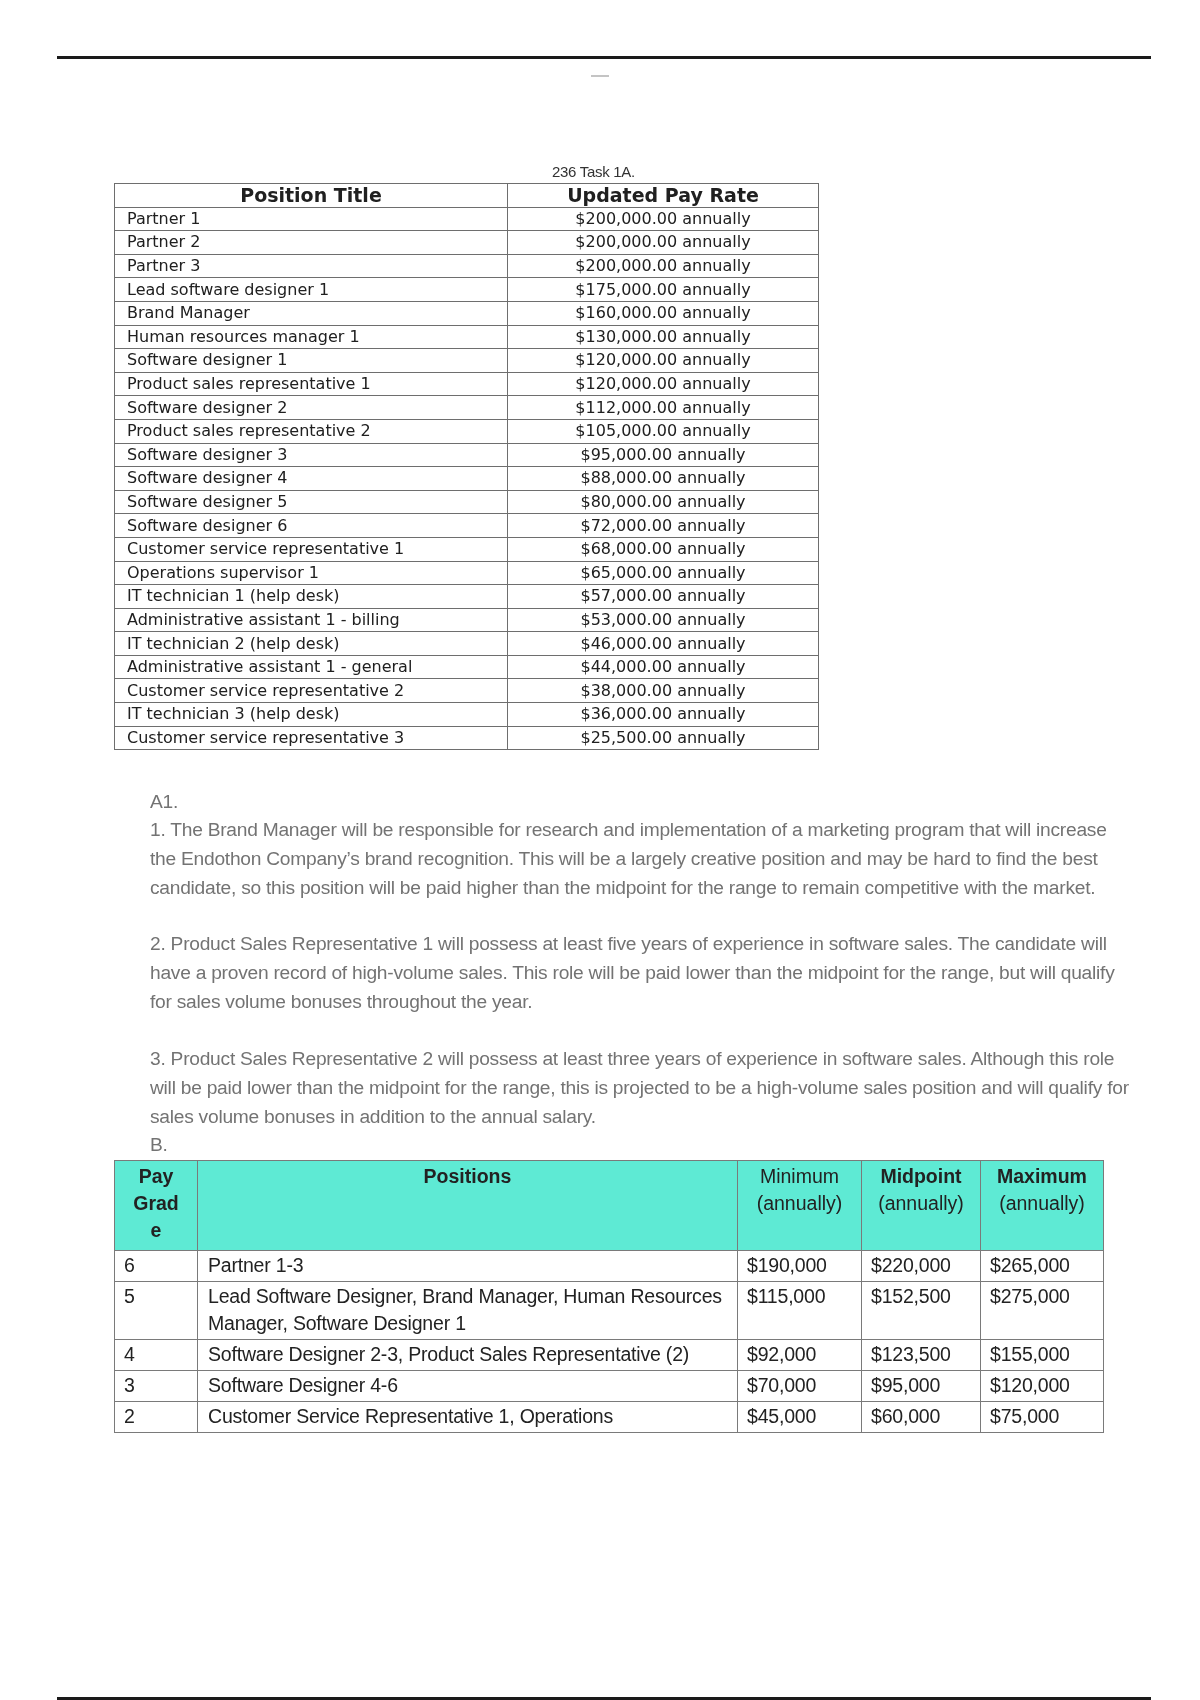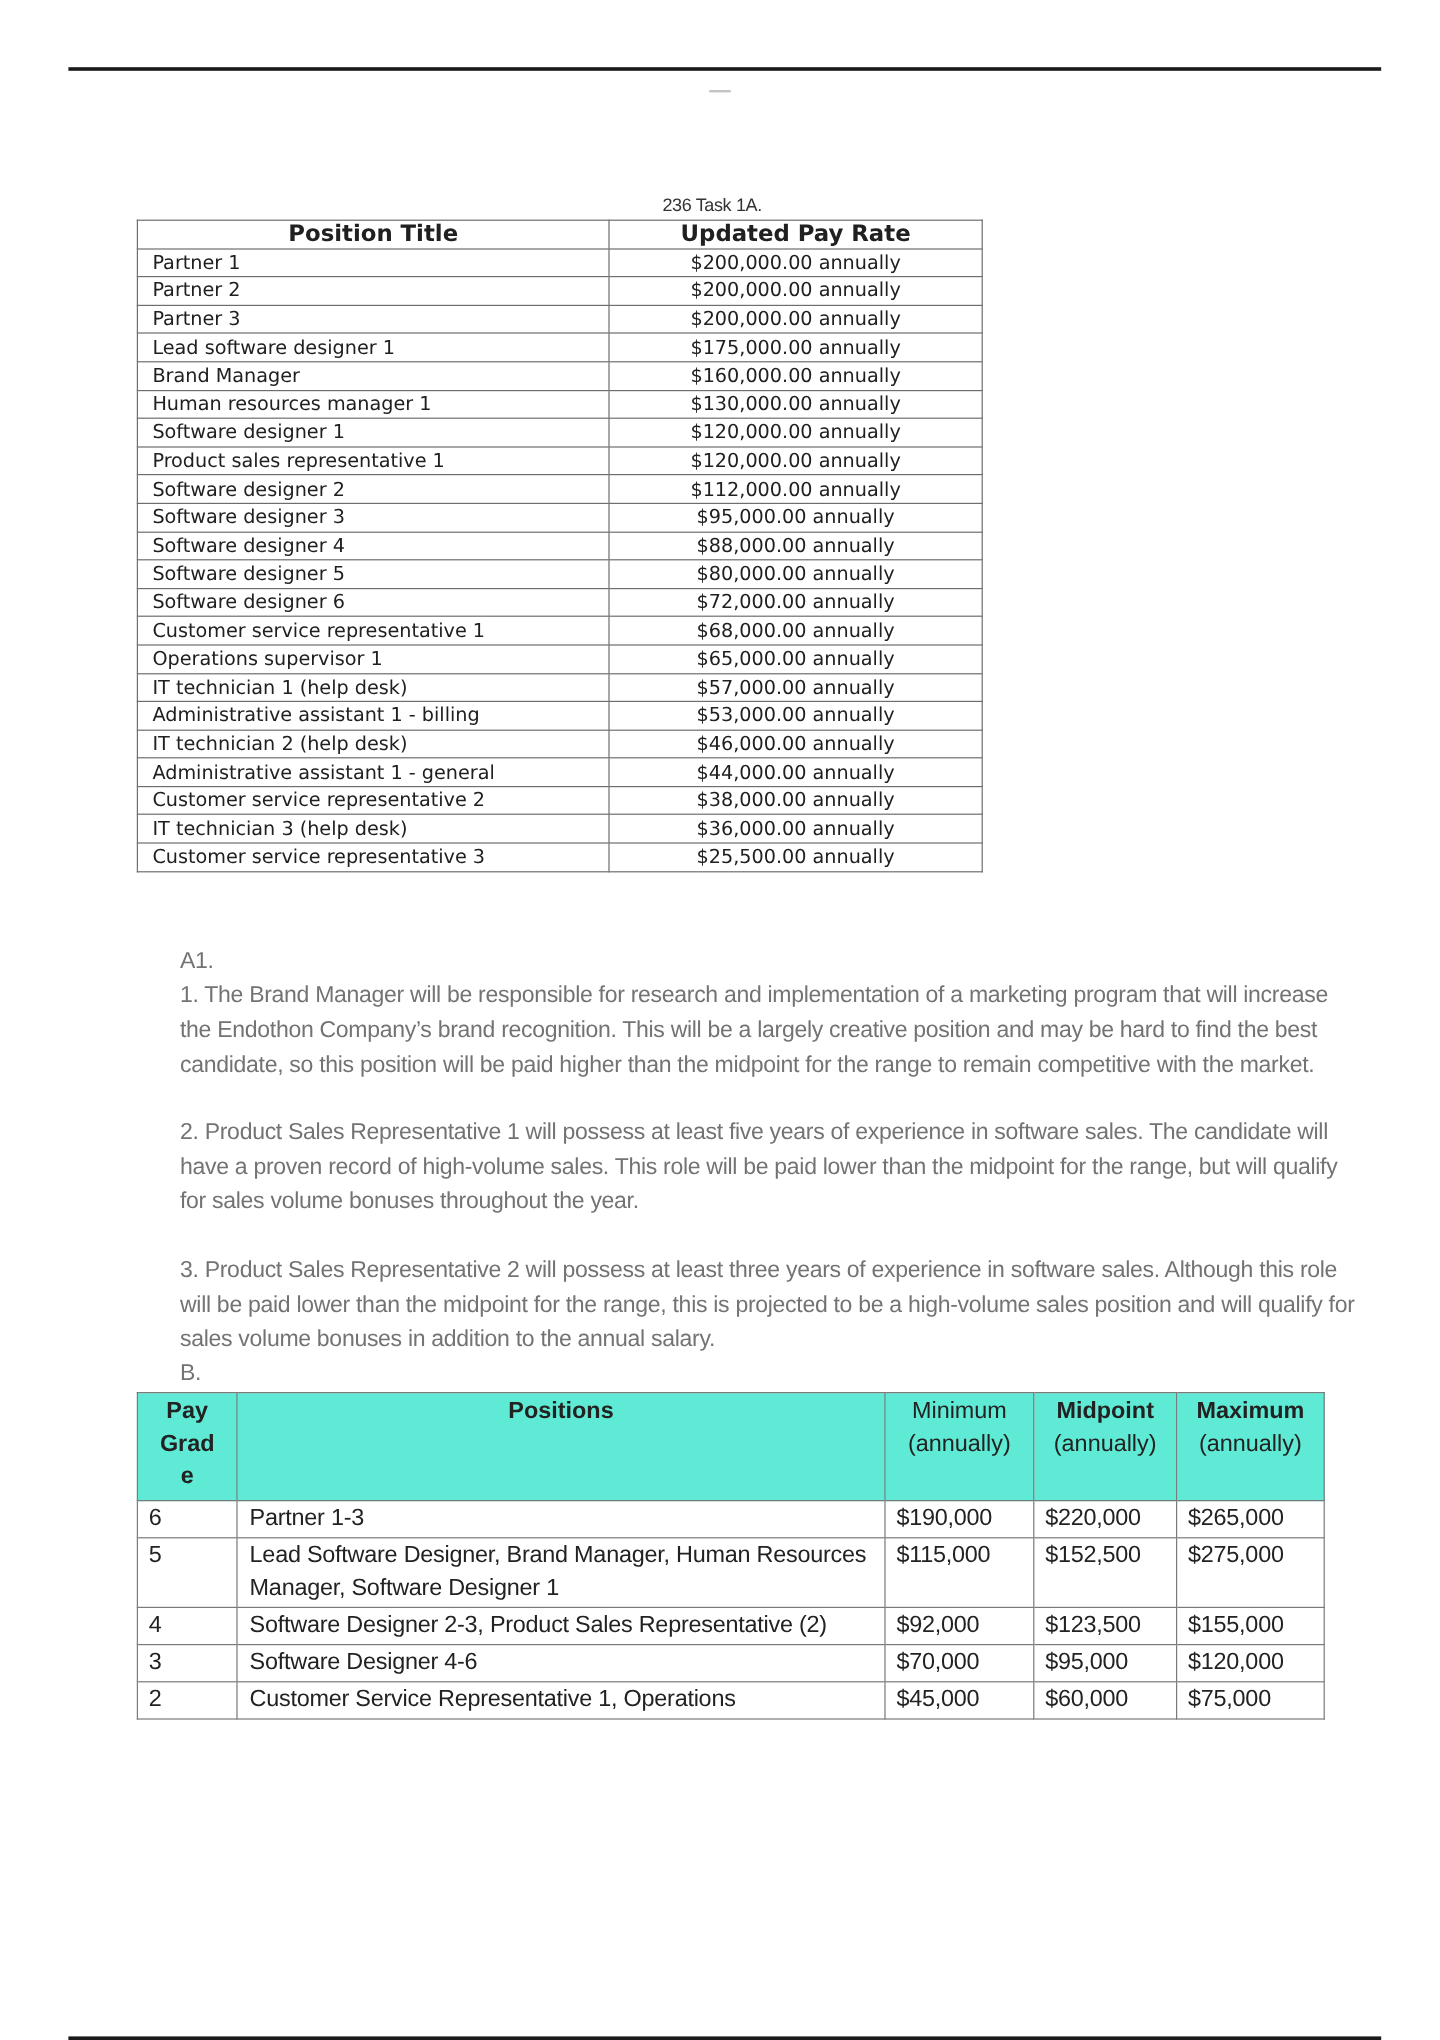--- a/index.html
+++ b/index.html
@@ -94,20 +94,24 @@
       </tr>
       <tr>
         <td>Product sales representative 1</td>
         <td class="rate">$120,000.00 annually</td>
       </tr>
       <tr>
         <td>Software designer 2</td>
         <td class="rate">$112,000.00 annually</td>
       </tr>
       <tr>
+        <td>Product sales representative 2</td>
+        <td class="rate">$105,000.00 annually</td>
+      </tr>
+      <tr>
         <td>Software designer 3</td>
         <td class="rate">$95,000.00 annually</td>
       </tr>
       <tr>
         <td>Software designer 4</td>
         <td class="rate">$88,000.00 annually</td>
       </tr>
       <tr>
         <td>Software designer 5</td>
         <td class="rate">$80,000.00 annually</td>

